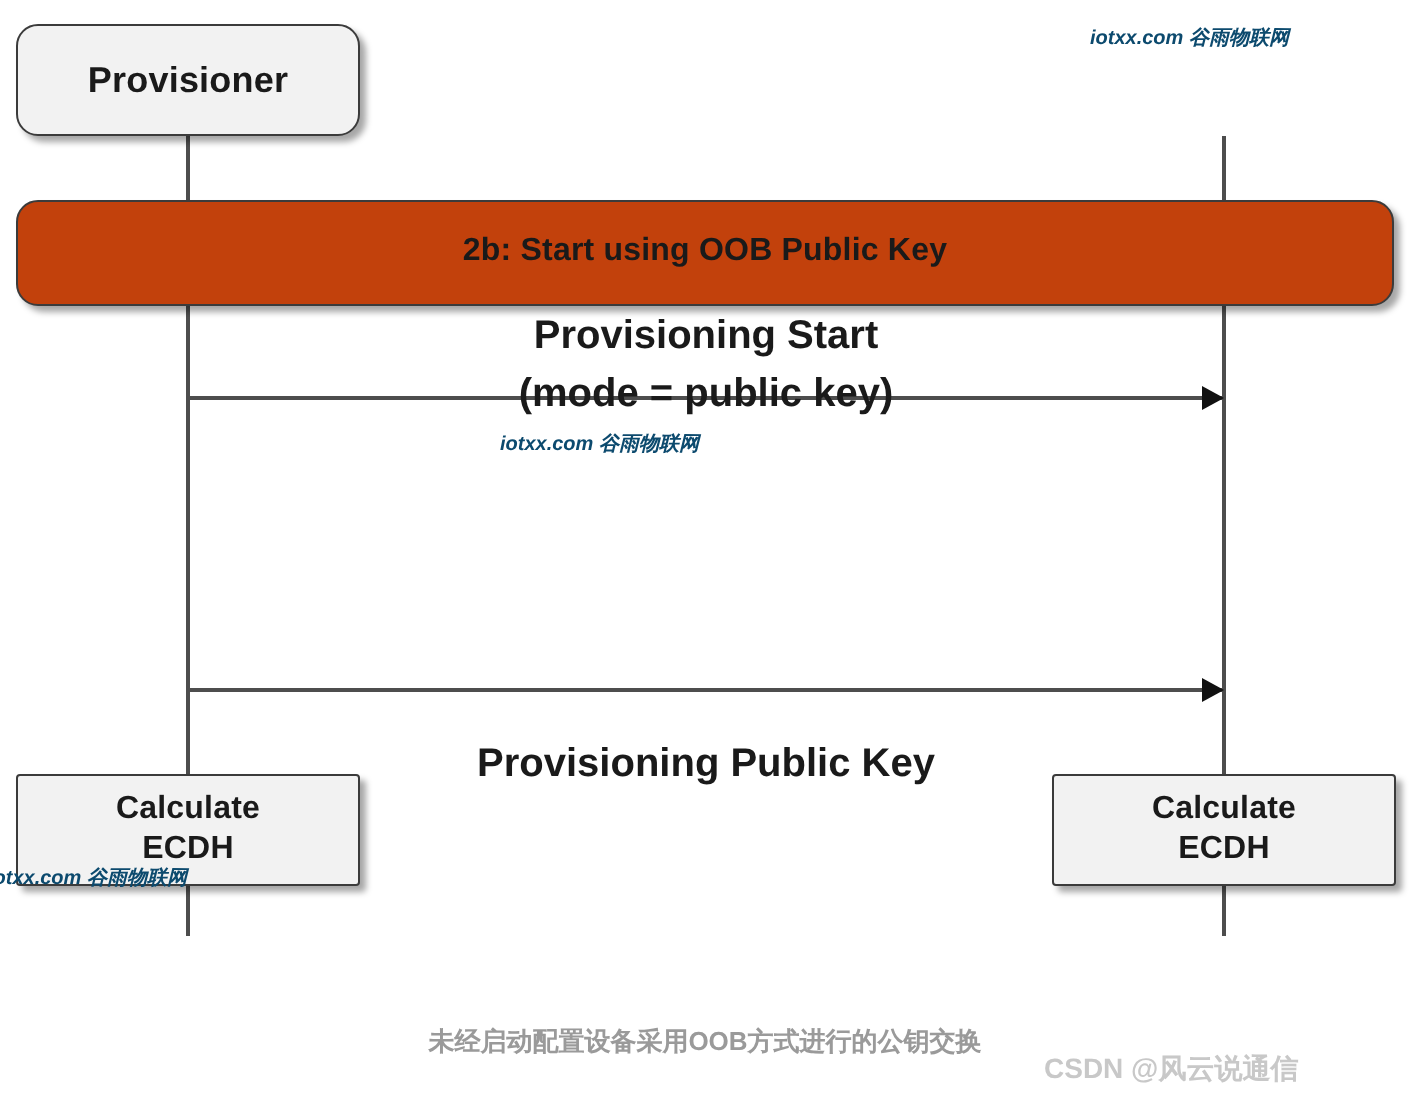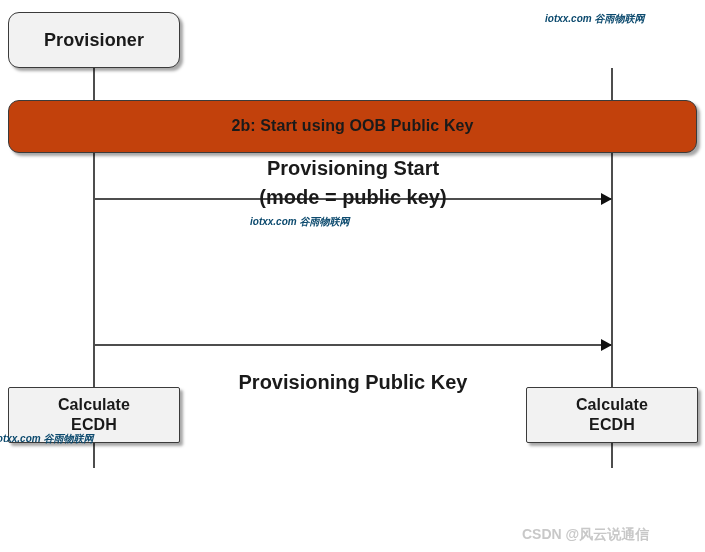--- a/index.html
+++ b/index.html
@@ -154,16 +154,17 @@
 ECDH</span>
   </div>
 
   <div class="node small" style="left:526px; top:387px; width:172px; height:56px;">
     <span class="node-label">Calculate
 ECDH</span>
   </div>
 
   <div class="watermark" style="left:-6px; top:432px;">iotxx.com 谷雨物联网</div>
 
+  <div class="caption" style="top:512px;">未经启动配置设备采用OOB方式进行的公钥交换</div>
 
   <div class="csdn-mark" style="left:522px; top:526px;">CSDN @风云说通信</div>
 
 </div>
 
 </body></html>

